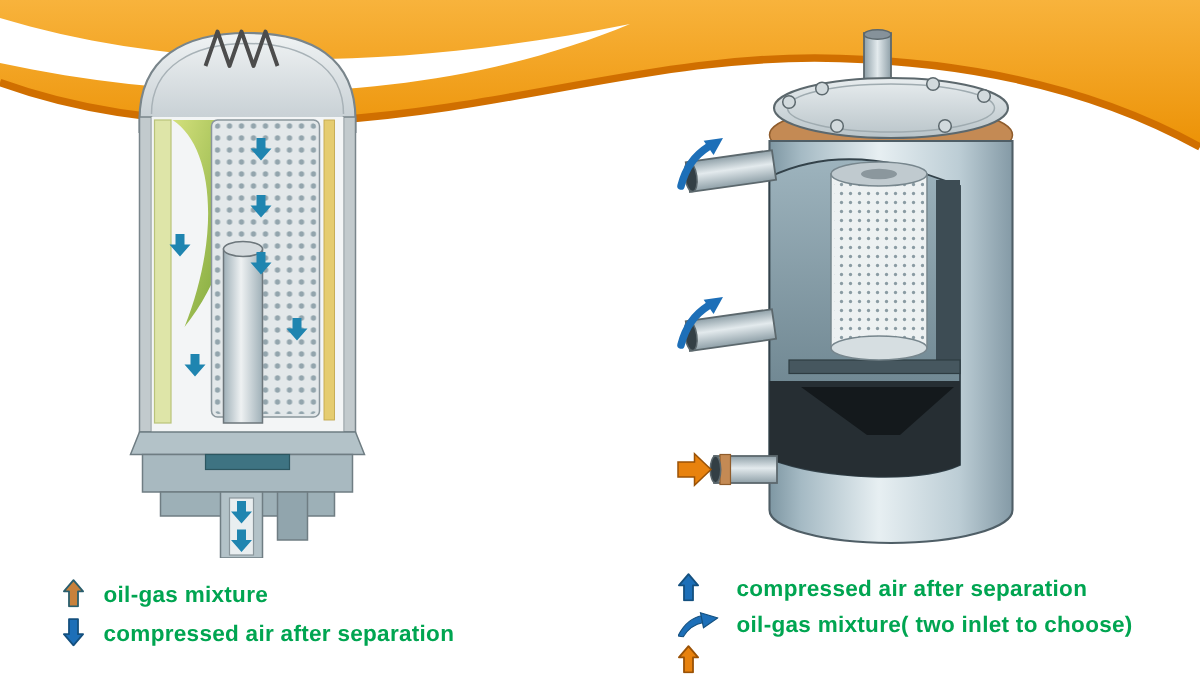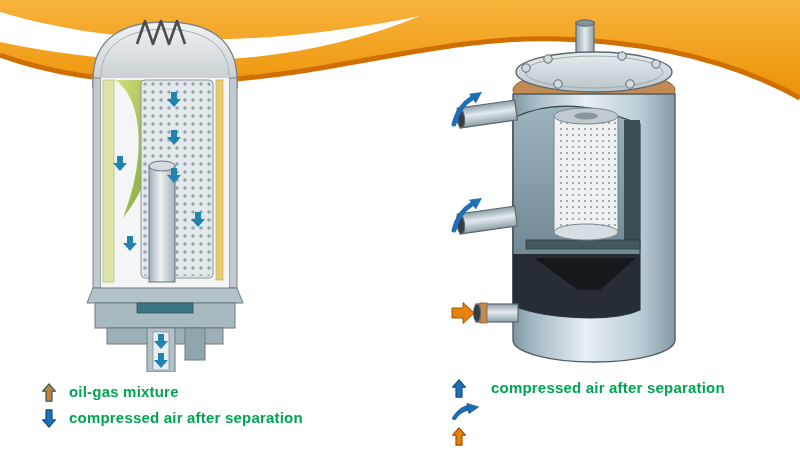--- a/index.html
+++ b/index.html
@@ -7,21 +7,21 @@
   html,body{width:800px;height:459px;background:#fff;overflow:hidden;
     font-family:"Liberation Sans",sans-serif}
   .page{position:relative;width:800px;height:459px;background:#fff;overflow:hidden}
   .header-wave{position:absolute;left:0;top:0;display:block}
   .diagram{position:absolute;display:block}
   .diagram-left{left:85px;top:16px}
   .diagram-right{left:450px;top:18px}
   .legend{position:absolute}
   .legend-left{left:42px;top:383px}
   .legend-right{left:452px;top:379px}
-  .legend-row{display:flex;align-items:flex-start;height:22px;margin-bottom:4px}
+  .legend-row{display:flex;align-items:flex-end;height:22px;margin-bottom:4px}
   .legend-right .legend-row{margin-bottom:2px}
   .li-ic{display:inline-flex;align-items:center;justify-content:flex-start;width:16px;flex:none}
   .legend-right .li-ic{width:28px}
   .li-label{color:#00A551;font-size:15px;font-weight:700;letter-spacing:.2px;
     white-space:nowrap;margin-left:11px}
 </style>
 </head>
 <body>
 
 <div class="page">
@@ -218,20 +218,21 @@
       </span>
       <span class="li-label">compressed air after separation</span>
     </div>
     <div class="legend-row">
       <span class="li-ic">
         <svg width="27" height="17" viewBox="0 0 27 17" aria-hidden="true">
           <path d="M0,16 C4,8 10,3.5 16,2.5 L17,7 C11.5,8 6.5,11.5 3.5,16.5 Z" fill="#1D6FB8" stroke="#14507F" stroke-width="0.8"></path>
           <polygon points="15,0.5 26.5,4 17,10.5" fill="#1D6FB8" stroke="#14507F" stroke-width="0.8"></polygon>
         </svg>
       </span>
+      <span class="li-label">oil-gas mixture( two inlet  to choose)</span>
     </div>
     <div class="legend-row">
       <span class="li-ic">
         <svg width="14" height="19" viewBox="0 0 14 19" aria-hidden="true">
           <polygon points="7,0.8 13.4,8.2 10,8.2 10,18.2 4,18.2 4,8.2 0.6,8.2" fill="#E8820E" stroke="#9a5206" stroke-width="1.2" stroke-linejoin="round"></polygon>
         </svg>
       </span>
     </div>
   </div>
 

